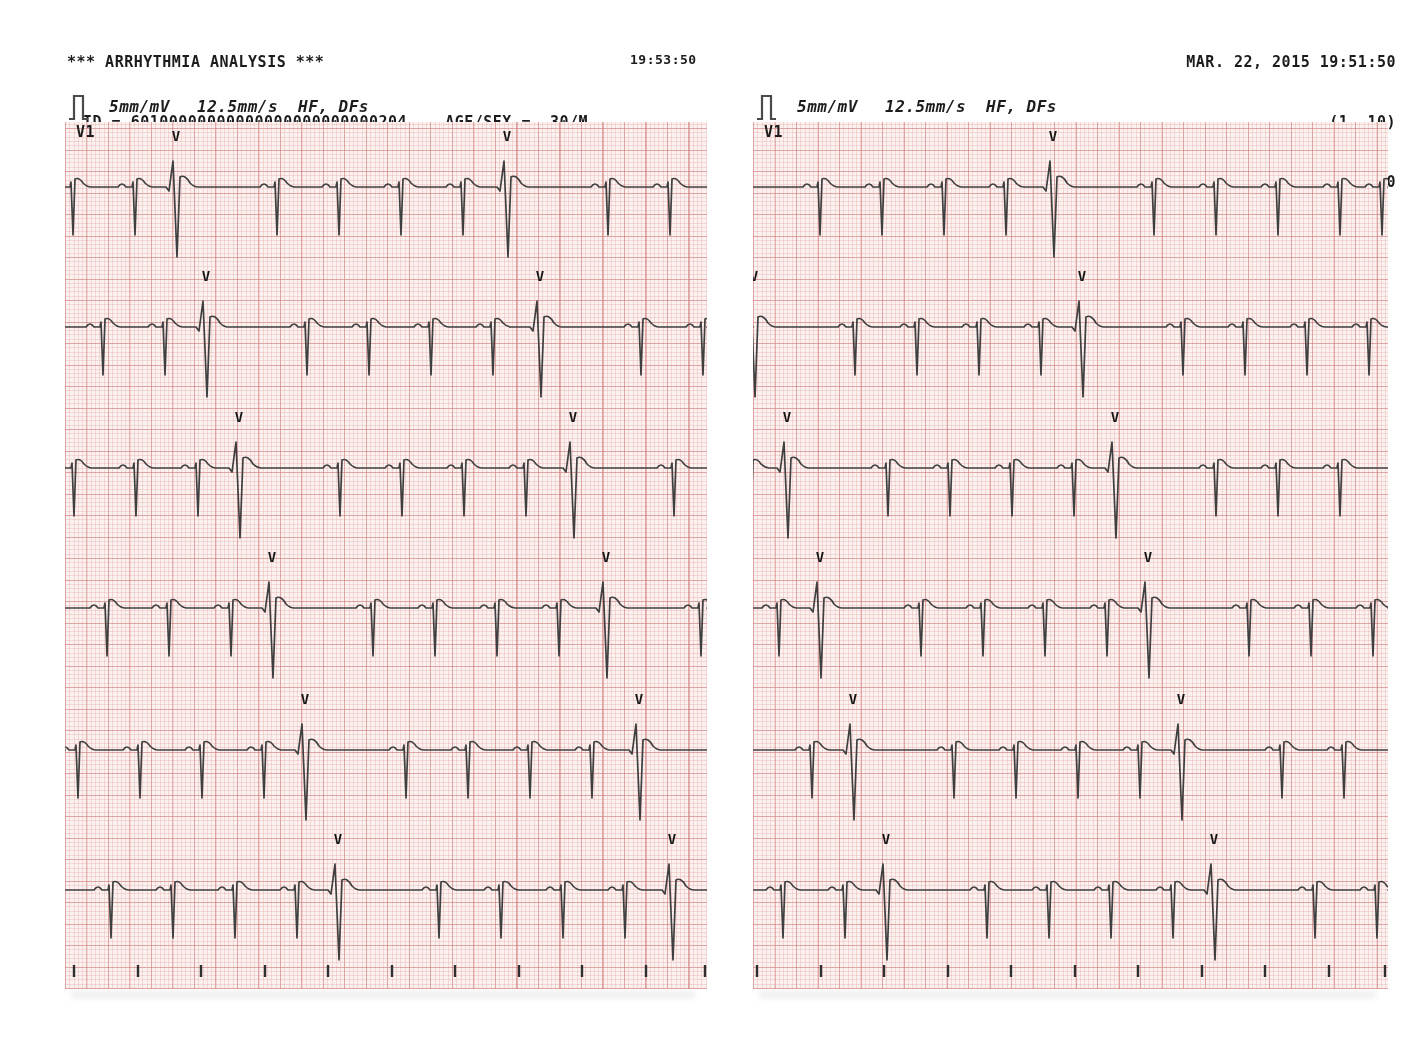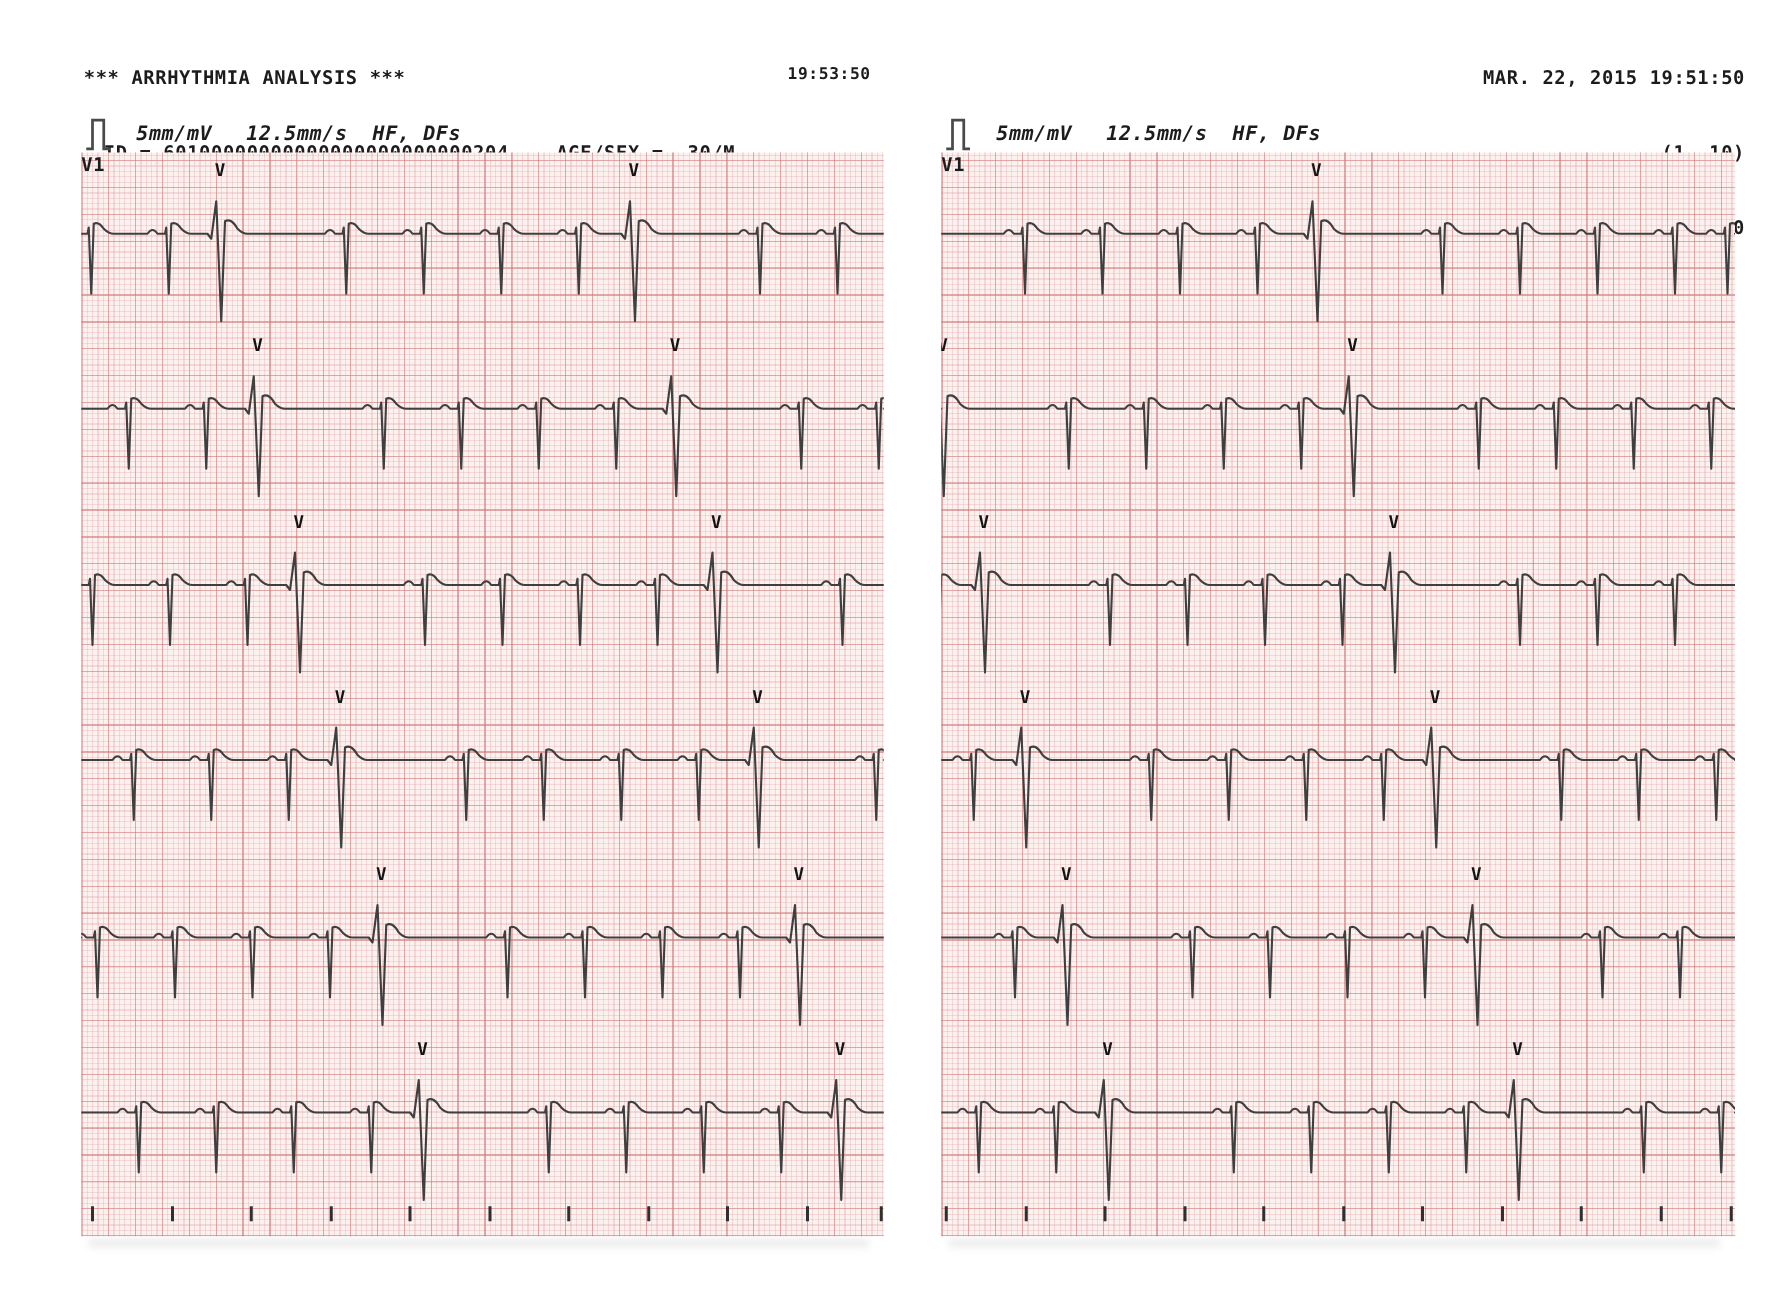--- a/index.html
+++ b/index.html
@@ -23,21 +23,21 @@
          background-color:#fbf2f0;
          background-image:
            repeating-linear-gradient(90deg, rgba(206,118,118,0.50) 0 1px, transparent 1px 21.5px),
            repeating-linear-gradient(0deg,  rgba(206,118,118,0.50) 0 1px, transparent 1px 21.5px),
            repeating-linear-gradient(90deg, rgba(226,162,162,0.33) 0 1px, transparent 1px 4.3px),
            repeating-linear-gradient(0deg,  rgba(226,162,162,0.33) 0 1px, transparent 1px 4.3px);}
   .panel::after{content:"";position:absolute;left:6px;right:12px;bottom:-9px;height:7px;
                 background:rgba(130,125,125,0.14);filter:blur(3px);}
   .p-left{left:65px;width:642px;}
   .p-right{left:753px;width:635px;}
-  .lead{position:absolute;left:0;top:1px;font-size:15px;font-weight:700;letter-spacing:0.5px;}
+  .lead{position:absolute;left:11px;top:1px;font-size:15px;font-weight:700;letter-spacing:0.5px;}
   svg.trace{position:absolute;left:0;top:0;width:100%;height:100%;display:block;}
   svg.trace path{fill:none;stroke:#3f3f3f;stroke-width:1.7;stroke-linejoin:round;stroke-linecap:round;}
   svg.trace rect{fill:#2f2f2f;}
   svg.trace text{font-family:"DejaVu Sans Mono","Liberation Mono",monospace;
                  font-weight:700;font-size:14px;fill:#141414;}
   .calpulse path{fill:none;stroke:#4a4a4a;stroke-width:2.2;stroke-linejoin:miter;}
 </style>
 </head>
 <body>
 

